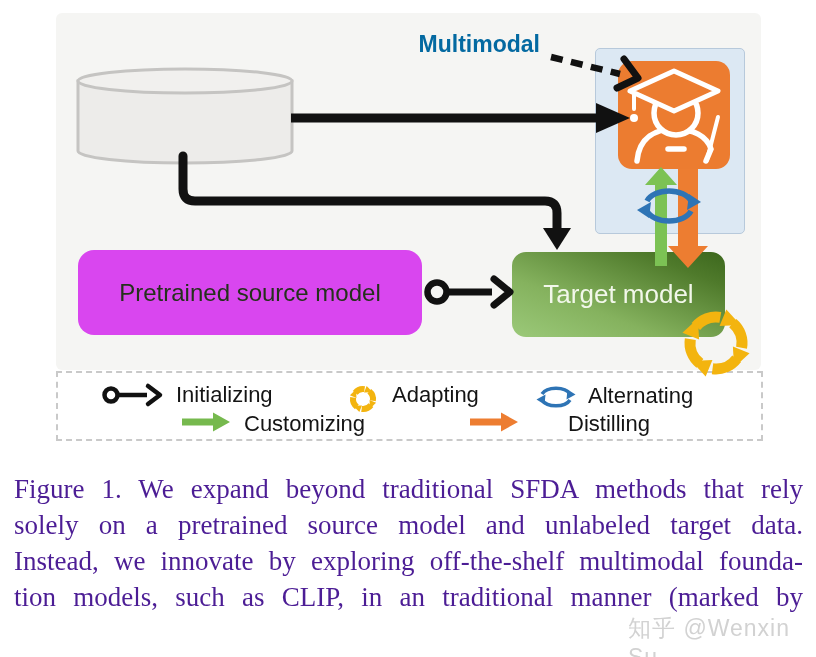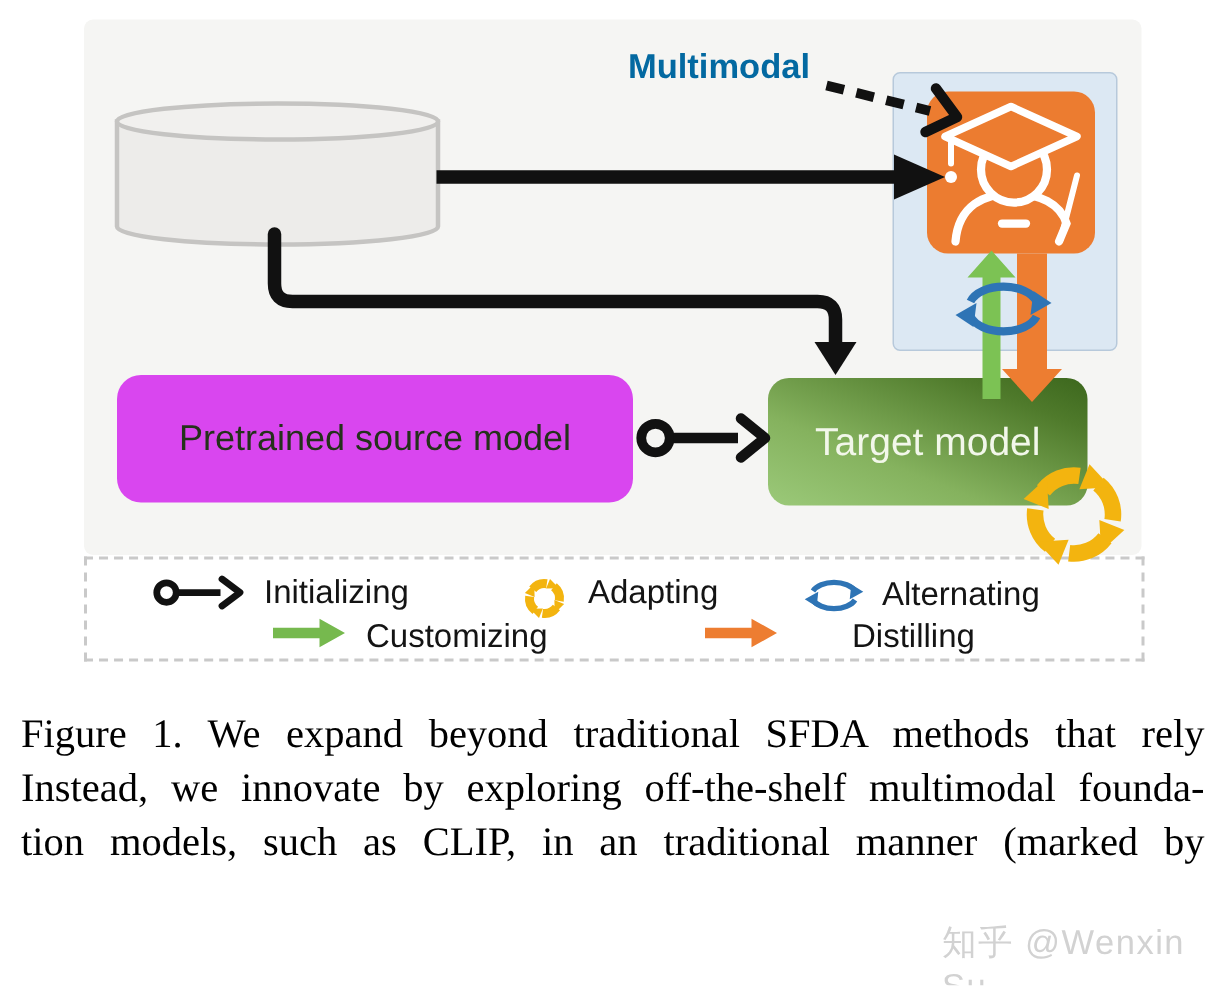--- a/index.html
+++ b/index.html
@@ -34,21 +34,21 @@
           border:2px dashed #c9c9c9;z-index:1;}
   .leg-item{display:flex;align-items:flex-start;gap:12px;z-index:4;height:30px;}
   .leg-item span{font-size:22px;color:#141414;white-space:nowrap;}
   .li-init{left:102px;top:382px;}
   .li-adapt{left:346px;top:382px;}
   .li-alt{left:536px;top:383px;}
   .li-custom{left:180px;top:411px;}
   .li-distill{left:468px;top:411px;gap:48px;}
   
   .caption{left:14px;top:471px;width:789px;font-family:"Liberation Serif",serif;
-           font-size:27px;line-height:36px;color:#000000;z-index:4;}
+           font-size:27px;line-height:36px;color:#4c1d95;z-index:4;}
   .cap-line{text-align:justify;text-align-last:justify;}
   .cap-line.last{text-align-last:left;}
   
   .watermark{left:628px;top:613px;font-size:23px;color:#d2d2d2;z-index:5;
              text-shadow:0 0 2px #ffffff;letter-spacing:1px;}
 </style>
 </head>
 <body>
 
 <div class="canvas">
@@ -173,19 +173,20 @@
 
   <div class="abs leg-item li-distill">
     <svg width="52" height="22" viewBox="0 0 52 22">
       <path d="M2,7.5 L33,7.5 L33,1.5 L50,11 L33,20.5 L33,14.5 L2,14.5 Z" fill="#ed7d31"></path>
     </svg>
     <span>Distilling</span>
   </div>
 
   <div class="abs caption">
     <div class="cap-line">Figure 1. We expand beyond traditional SFDA methods that rely</div>
+    <div class="cap-line">solely on a pretrained source model and unlabeled target data.</div>
     <div class="cap-line">Instead, we innovate by exploring off-the-shelf multimodal founda-</div>
     <div class="cap-line">tion models, such as CLIP, in an traditional manner (marked by</div>
   </div>
 
   <div class="abs watermark">知乎 @Wenxin Su</div>
 
 </div>
 
 </body></html>

